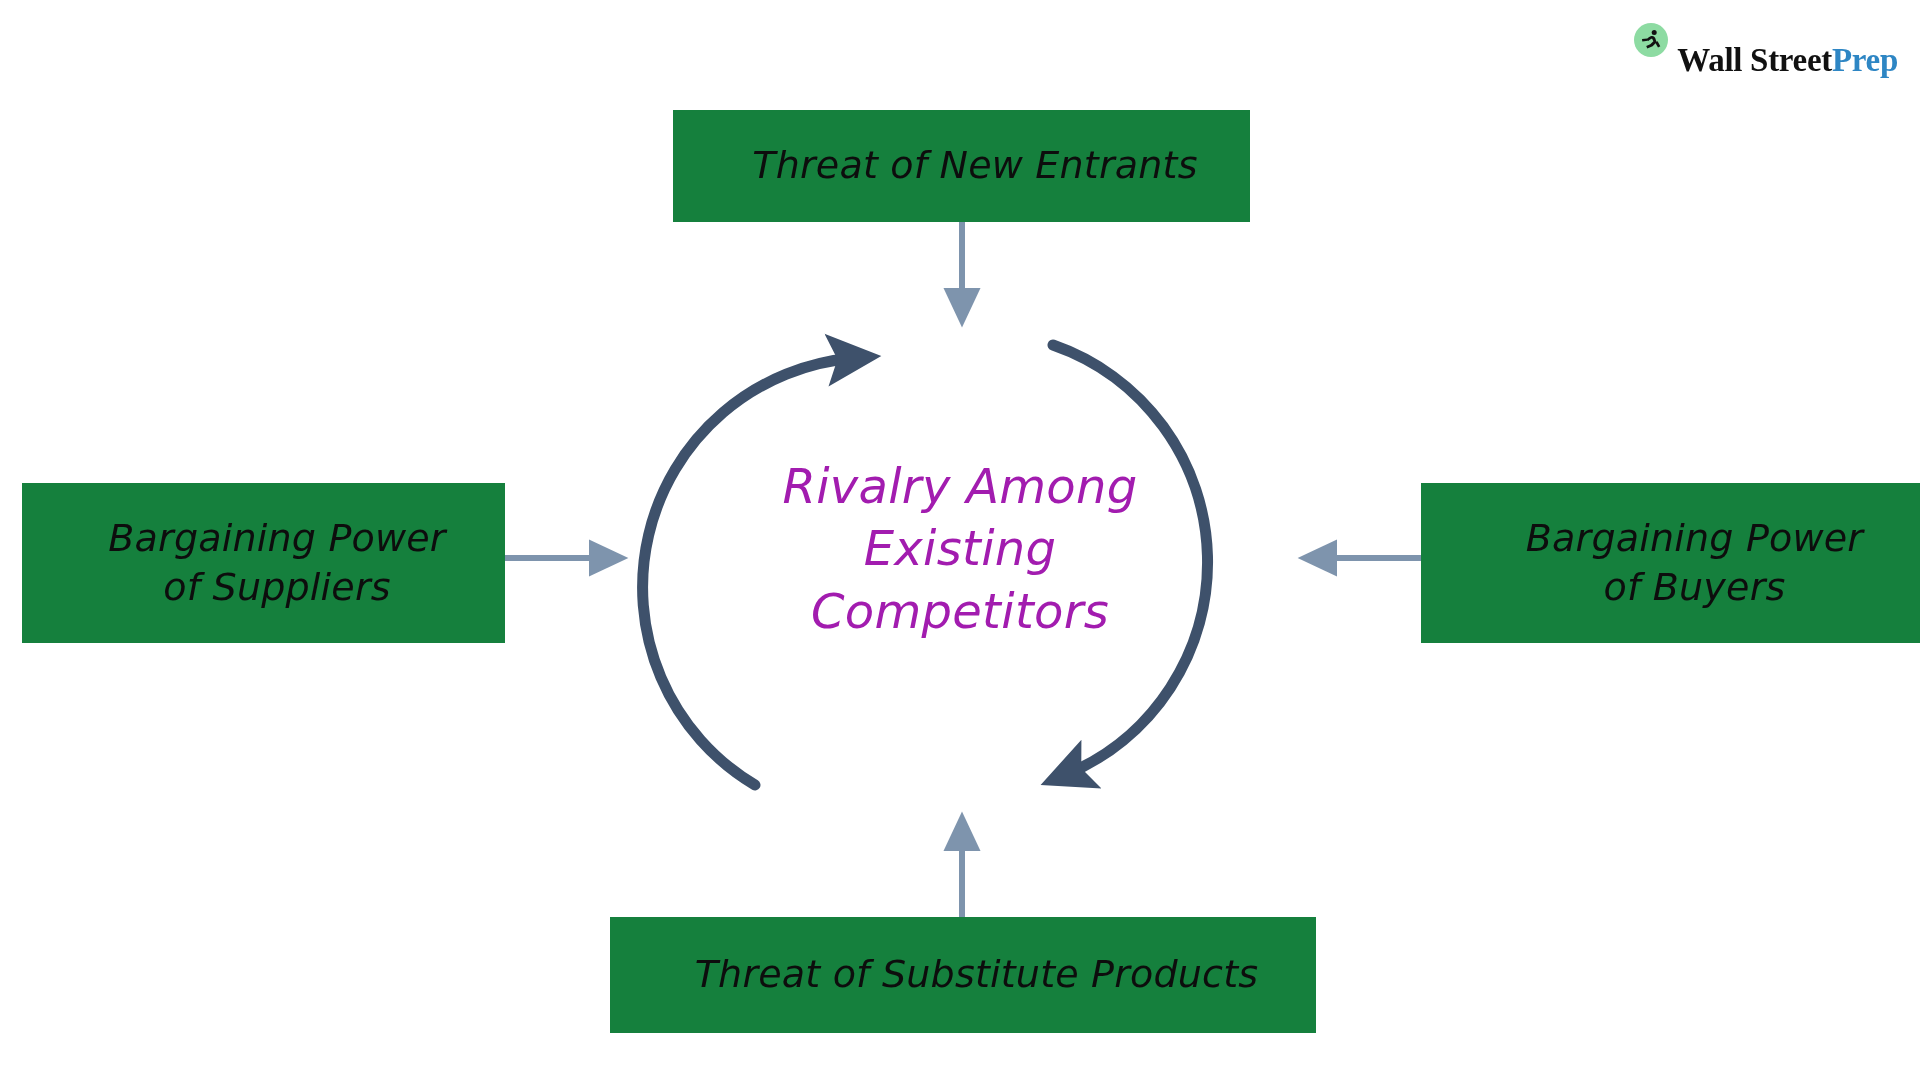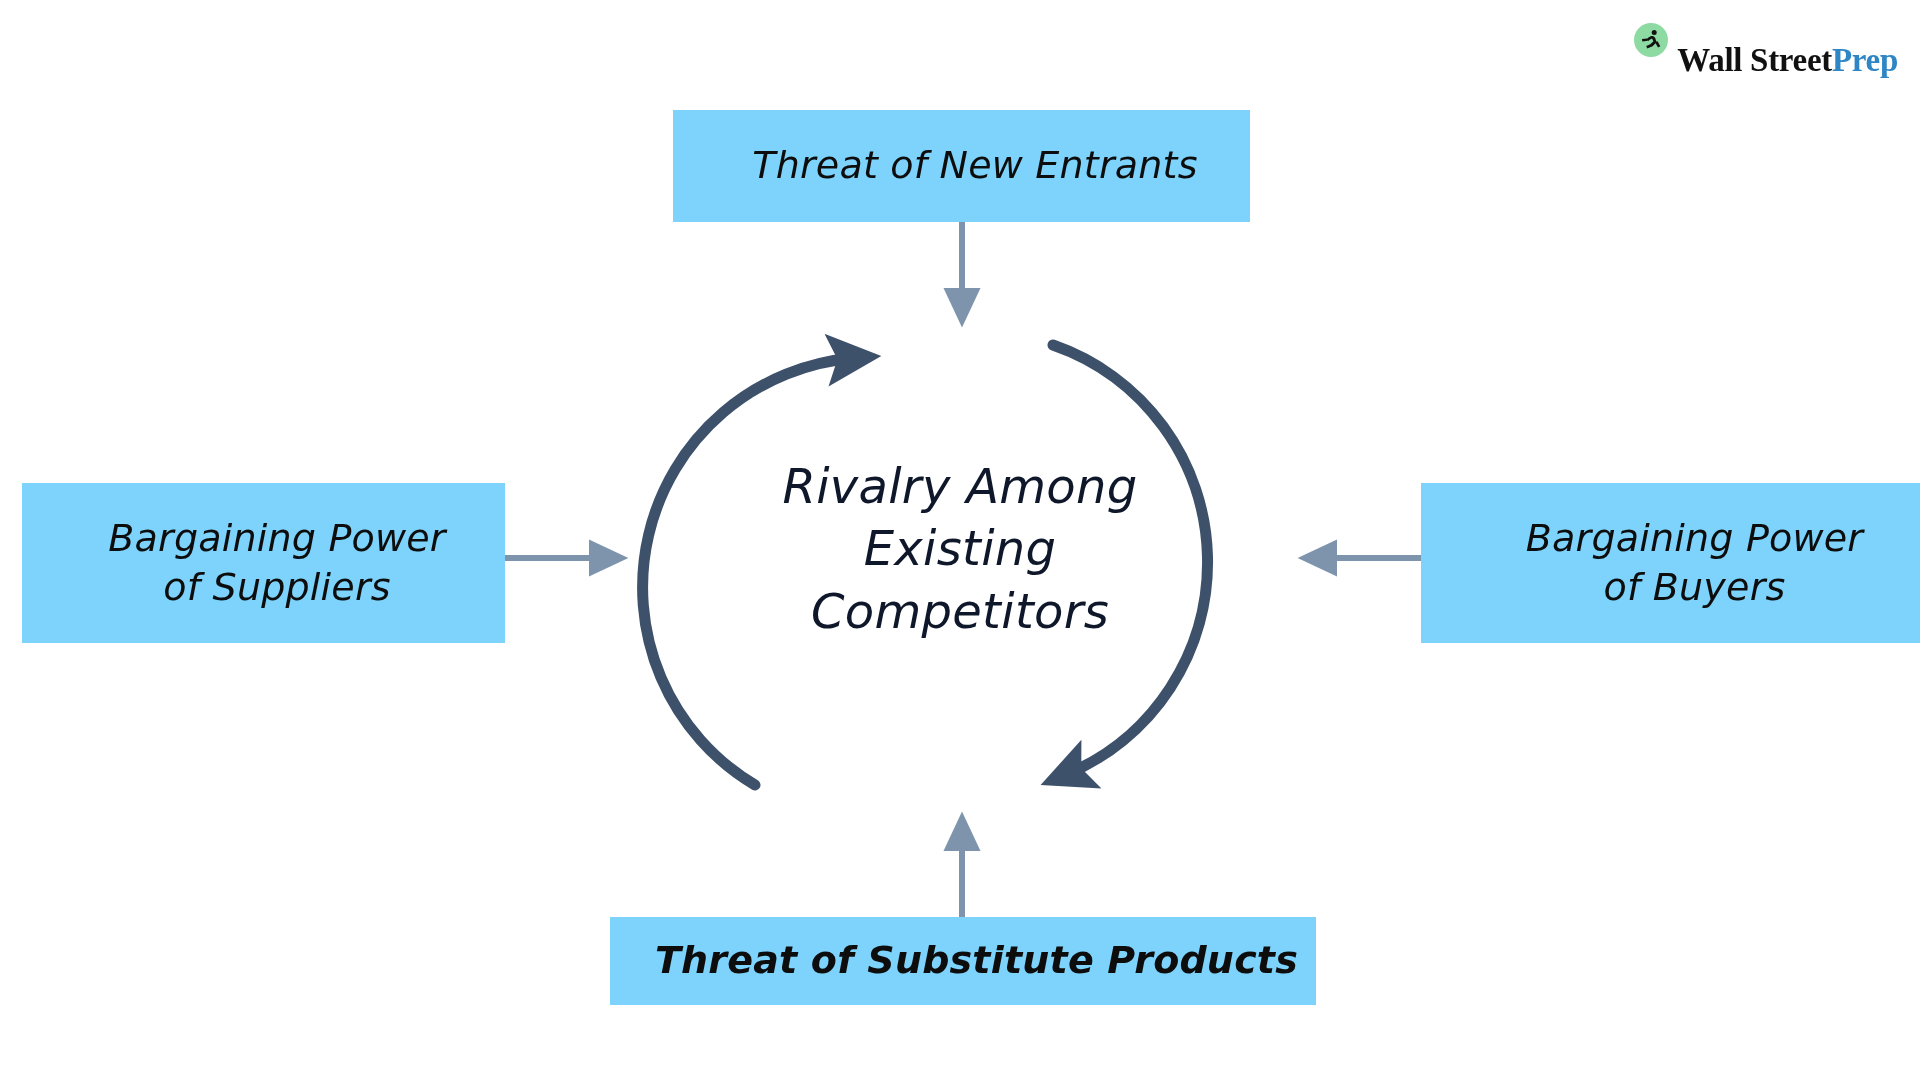--- a/index.html
+++ b/index.html
@@ -43,21 +43,21 @@
     white-space: nowrap;
     line-height: 1;
     margin-top: 40px;
   }
   #brand-logo .word-dark { color: #111111; }
   #brand-logo .word-accent { color: #2E86C4; }
 
   
   .force-box {
     position: absolute;
-    background: #7dd3fc;
+    background: #15803d;
     display: flex;
     align-items: center;
     justify-content: center;
     text-align: center;
     box-sizing: border-box;
     padding-left: 27px;
   }
   .force-box .force-label {
     font-family: "DejaVu Sans", sans-serif;
     font-style: italic;
@@ -84,36 +84,35 @@
   #box-buyers {
     left: 1421px;
     top: 483px;
     width: 520px;
     height: 160px;
   }
   #box-substitutes {
     left: 610px;
     top: 917px;
     width: 706px;
-    height: 88px;
-    font-weight: bold;
+    height: 116px;
   }
 
   
   #center-label {
     position: absolute;
     left: 660px;
     top: 455px;
     width: 600px;
     text-align: center;
     font-family: "DejaVu Sans", sans-serif;
     font-style: italic;
     font-size: 48px;
     line-height: 1.30;
-    color: #0f172a;
+    color: #a21caf;
     white-space: pre-line;
     letter-spacing: 0.3px;
   }
 
   
   #diagram-svg {
     position: absolute;
     left: 0;
     top: 0;
     width: 1920px;

